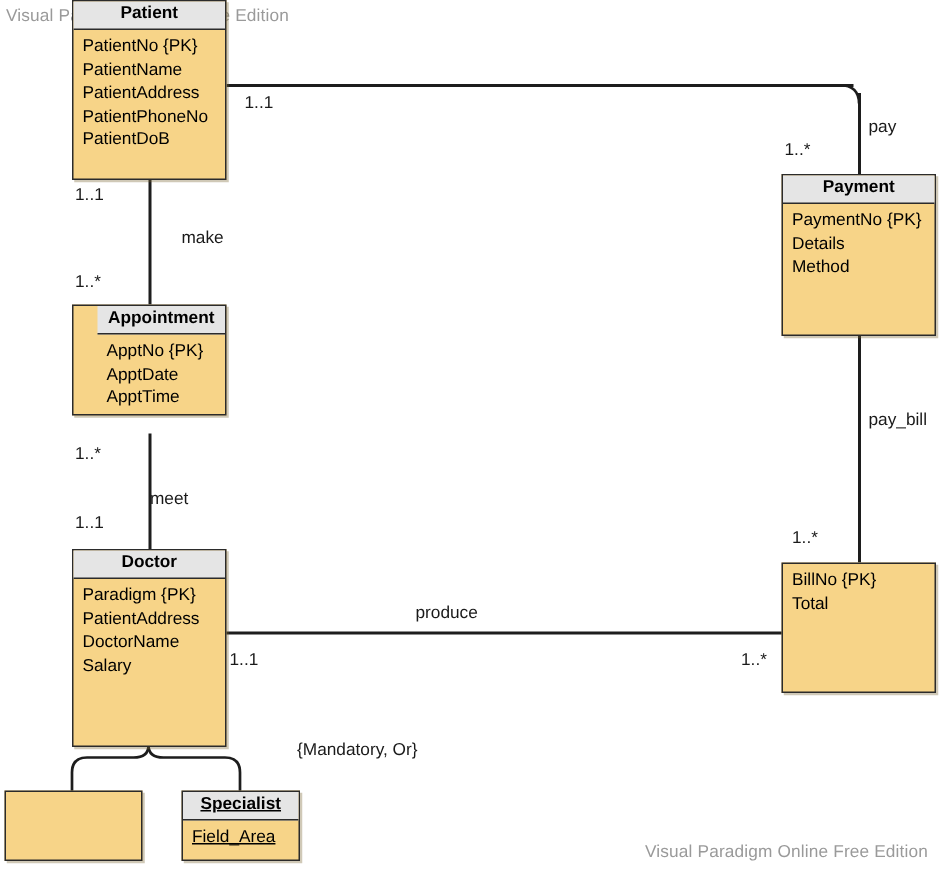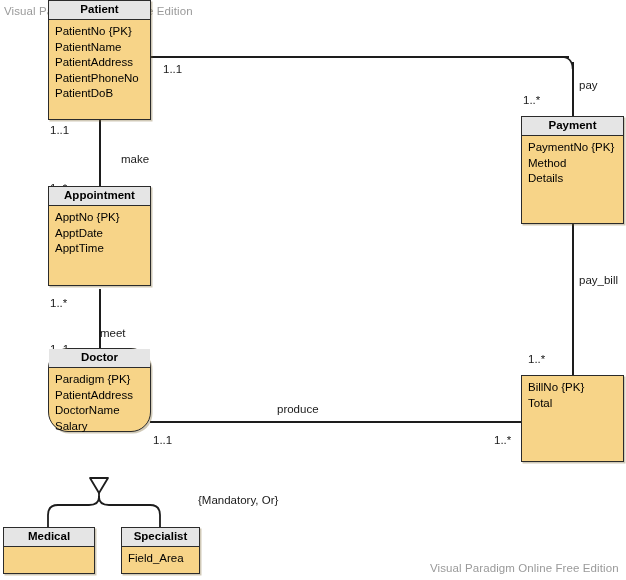--- a/index.html
+++ b/index.html
@@ -149,55 +149,54 @@
       <div class="cls-attr">PatientAddress</div>
       <div class="cls-attr">PatientPhoneNo</div>
       <div class="cls-attr">PatientDoB</div>
     </div>
   </div>
 
   <div class="uml-class" style="left:521px; top:116px; width:103px; height:108px;">
     <div class="cls-header">Payment</div>
     <div class="cls-body">
       <div class="cls-attr">PaymentNo {PK}</div>
+      <div class="cls-attr">Details</div>
       <div class="cls-attr">Method</div>
-      <div class="cls-attr">Details</div>
-    </div>
-  </div>
-
-  <div class="uml-class" style="left:48px; top:186px; width:103px; height:100px;">
+    </div>
+  </div>
+
+  <div class="uml-class" style="left:48px; top:203px; width:103px; height:74px;padding-left:16px;">
     <div class="cls-header">Appointment</div>
     <div class="cls-body">
       <div class="cls-attr">ApptNo {PK}</div>
       <div class="cls-attr">ApptDate</div>
       <div class="cls-attr">ApptTime</div>
     </div>
   </div>
 
-  <div class="uml-class" style="left:48px; top:348px; width:103px; height:84px;border-radius:20px;">
+  <div class="uml-class" style="left:48px; top:366px; width:103px; height:132px;">
     <div class="cls-header">Doctor</div>
     <div class="cls-body">
       <div class="cls-attr">Paradigm {PK}</div>
       <div class="cls-attr">PatientAddress</div>
       <div class="cls-attr">DoctorName</div>
       <div class="cls-attr">Salary</div>
     </div>
   </div>
 
   <div class="uml-class" style="left:521px; top:375px; width:103px; height:87px;">
     <div class="cls-body">
       <div class="cls-attr">BillNo {PK}</div>
       <div class="cls-attr">Total</div>
     </div>
   </div>
 
   <div class="uml-class" style="left:3px; top:527px; width:92px; height:47px;">
-    <div class="cls-header">Medical</div>
-  </div>
-
-  <div class="uml-class" style="left:121px; top:527px; width:79px; height:47px;">
+  </div>
+
+  <div class="uml-class" style="left:121px; top:527px; width:79px; height:47px;text-decoration:underline;">
     <div class="cls-header">Specialist</div>
     <div class="cls-body">
       <div class="cls-attr">Field_Area</div>
     </div>
   </div>
 
 </div>
 
 </body></html>

